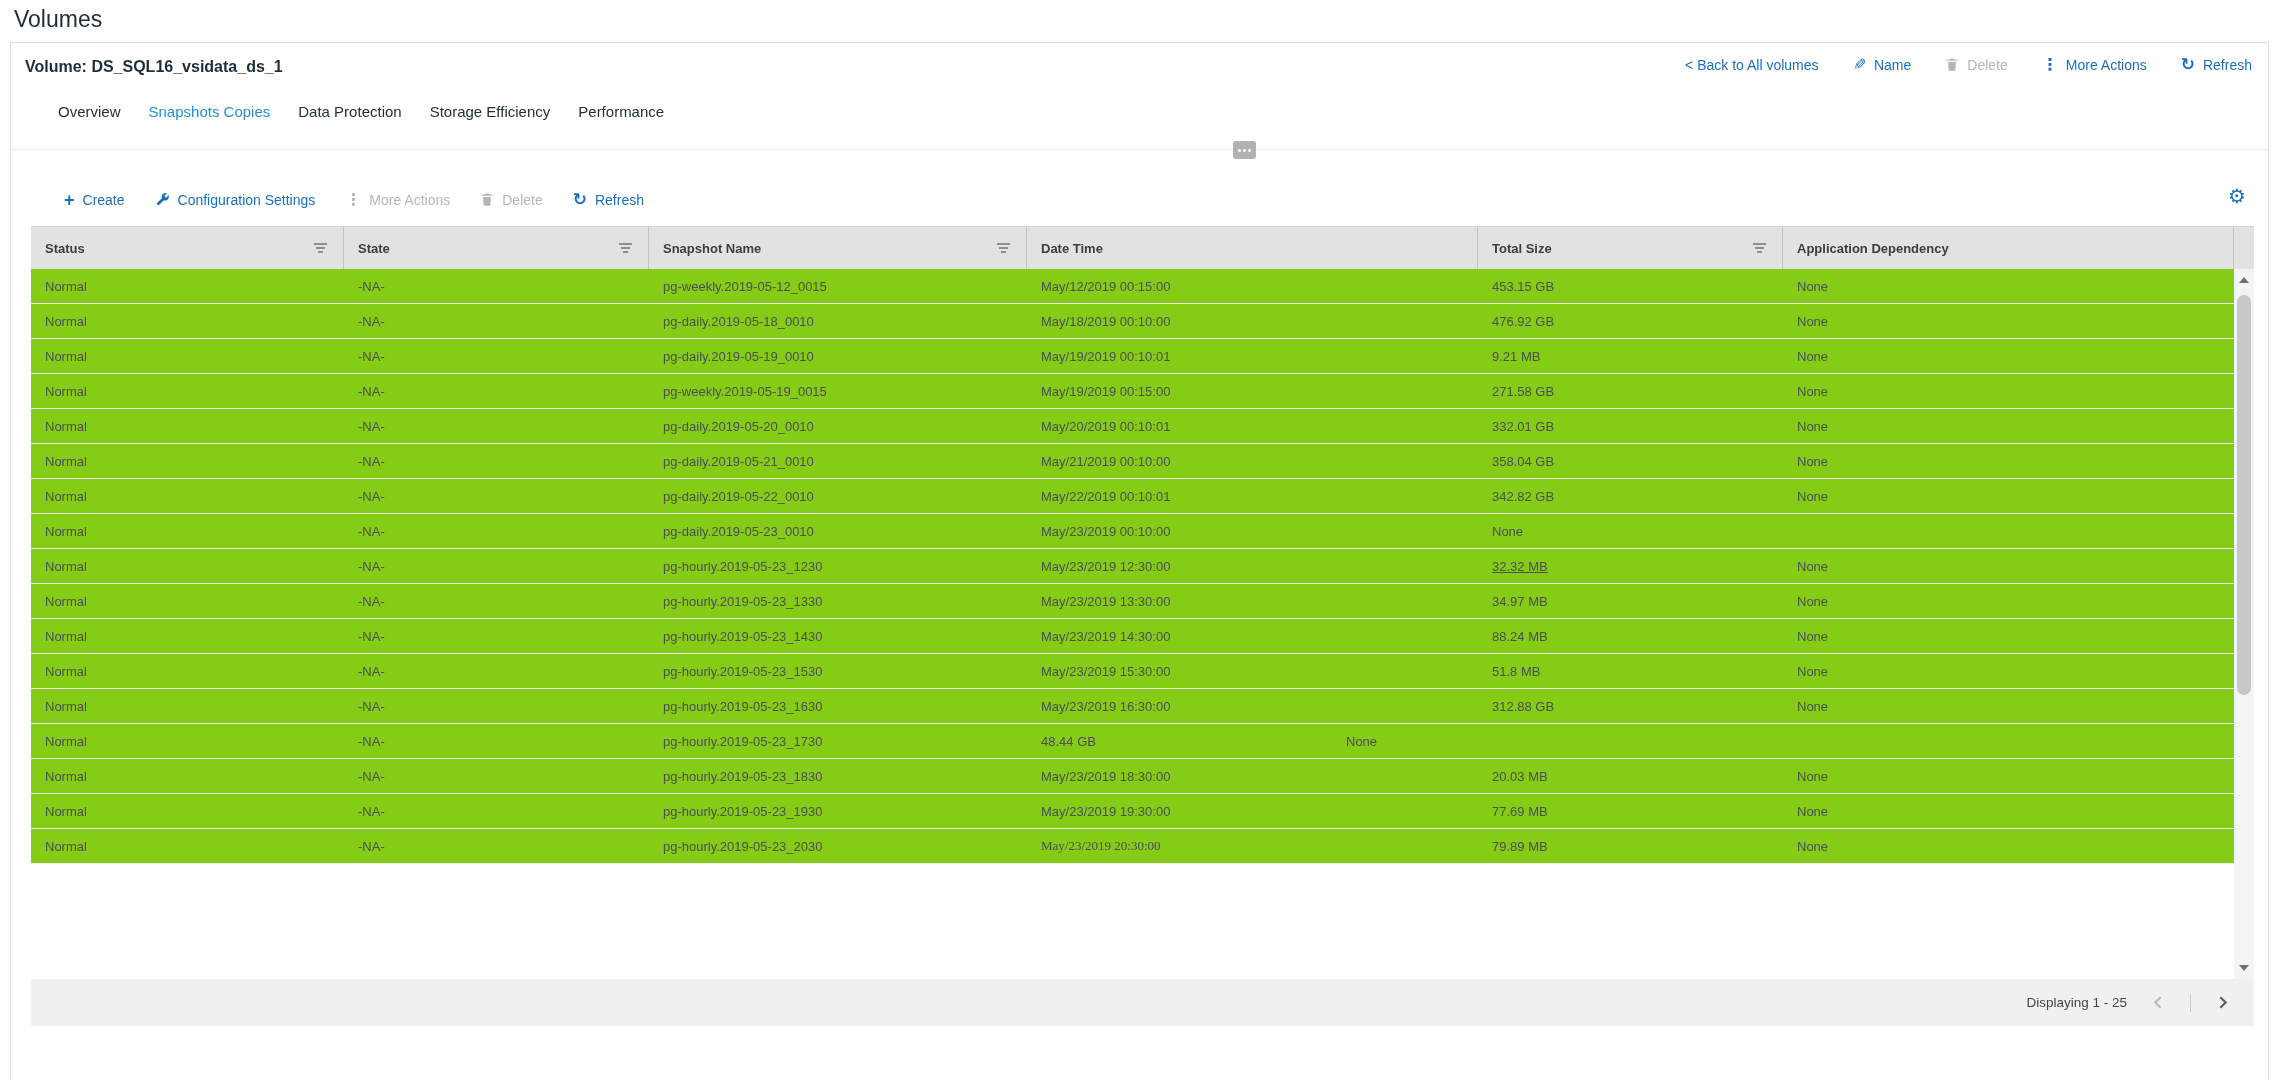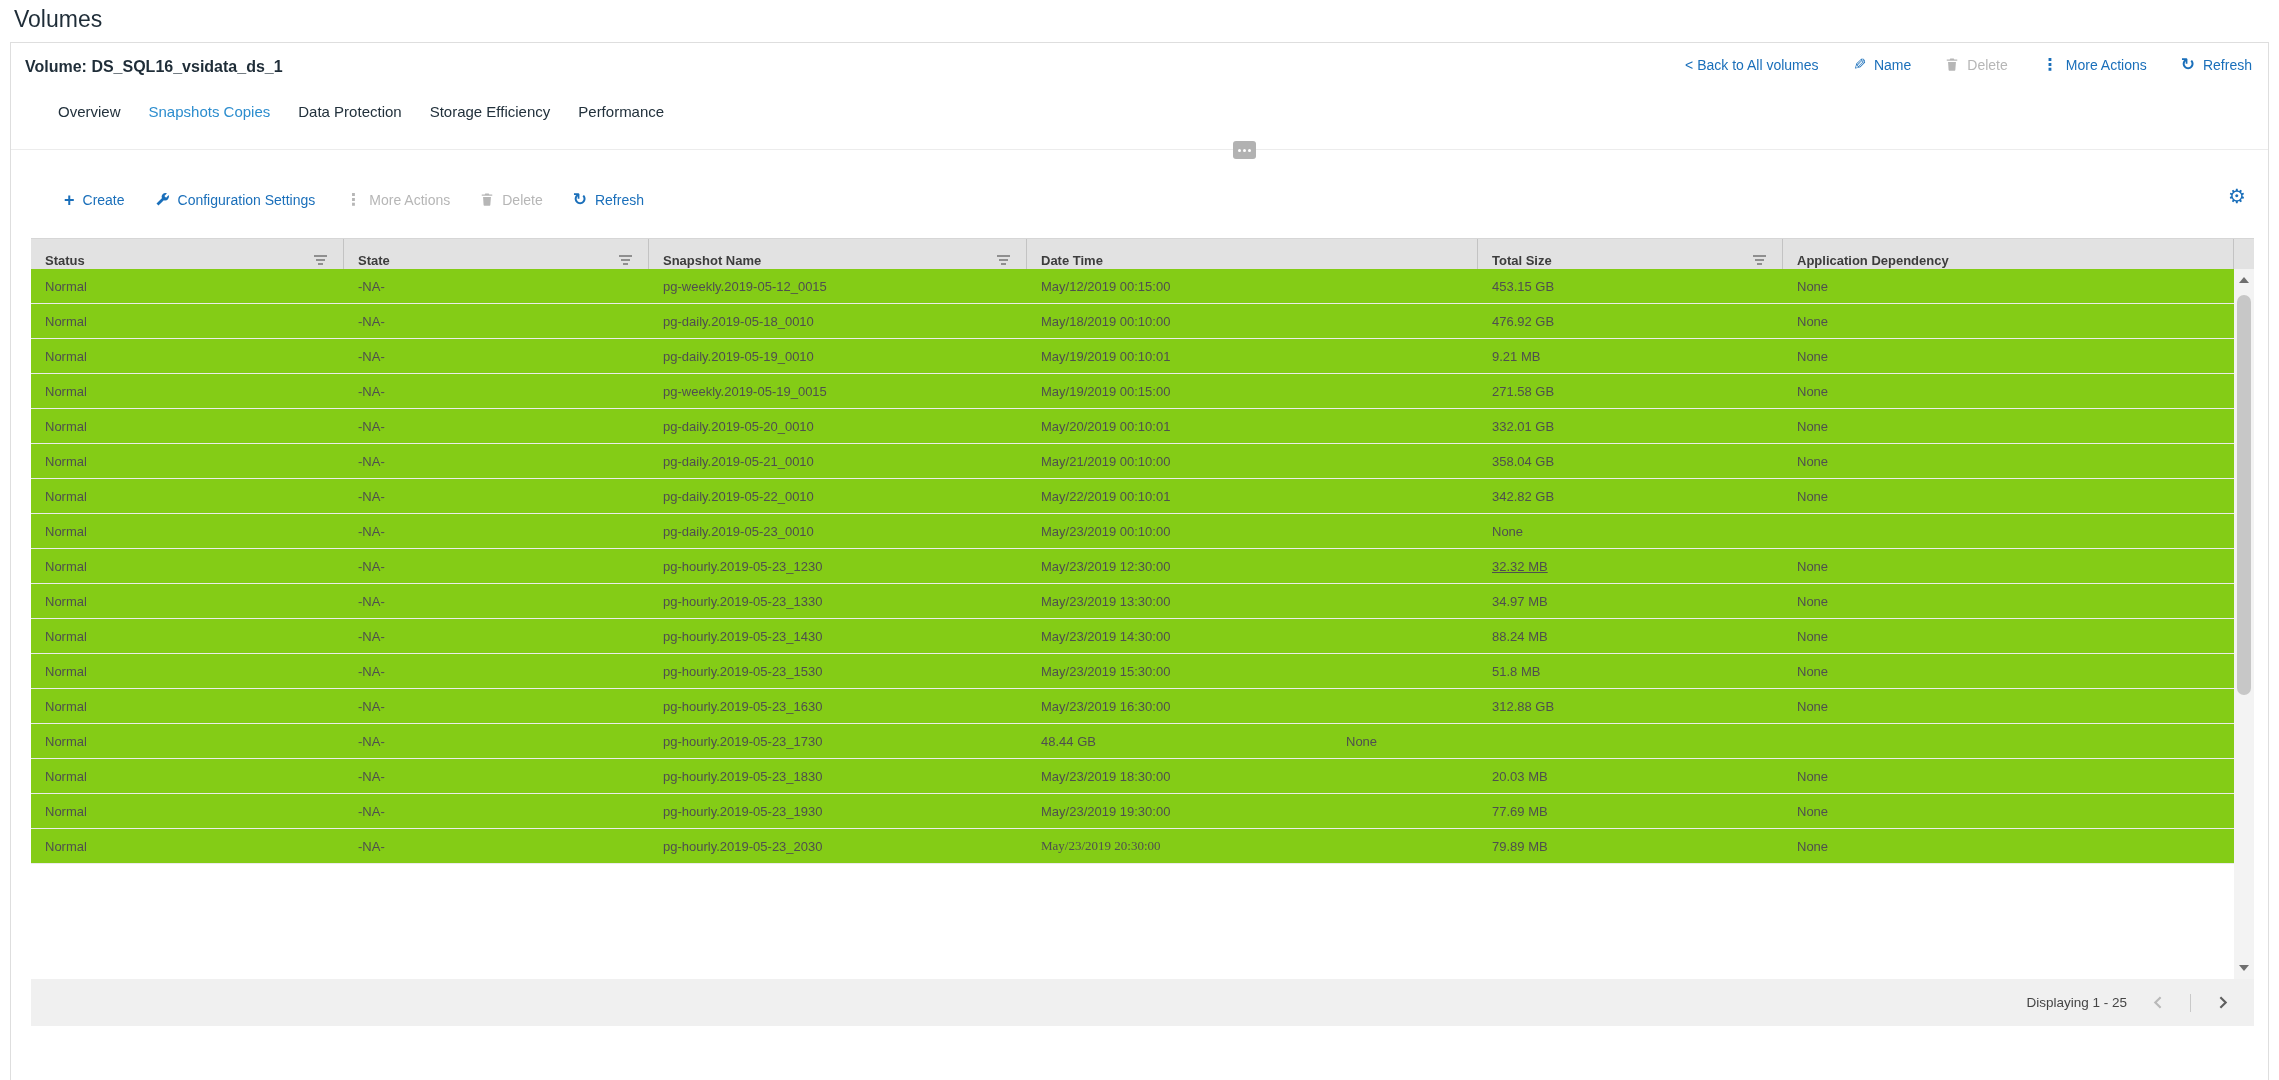--- a/index.html
+++ b/index.html
@@ -31,21 +31,21 @@
   .splitter-line{position:absolute;left:0;top:106px;width:100%;border-top:1px solid #ececec;}
   .splitter-handle{position:absolute;left:1222px;top:-9px;width:23px;height:18px;background:#b2b2b2;
         border-radius:3px;display:flex;align-items:center;justify-content:center;gap:2px;cursor:row-resize;}
   .sdot{width:3px;height:3px;border-radius:50%;background:#fff;}
   
   .toolbar{position:absolute;left:0;top:133px;width:100%;height:47px;}
   .toolbar-items{position:absolute;left:53px;top:0;height:47px;display:flex;align-items:center;gap:30px;}
   .gear{position:absolute;right:22px;top:10px;color:#1a6fba;font-size:20px;line-height:1;cursor:pointer;}
   
   .grid{position:absolute;left:20px;top:183px;width:2223px;height:800px;}
-  .grid-header{position:absolute;top:12px;left:0;height:43px;width:2223px;display:flex;background:#e2e2e2;
+  .grid-header{position:absolute;top:0;left:0;height:43px;width:2223px;display:flex;background:#e2e2e2;
         border-top:1px solid #d6d6d6;box-sizing:border-box;}
   .hcell{position:relative;display:flex;align-items:center;box-sizing:border-box;border-right:1px solid #c3c3c3;
         padding-left:14px;font-size:13px;font-weight:700;color:#3d3d3d;cursor:pointer;}
   .hcell.scroll-cap{border-right:none;padding:0;cursor:default;}
   .filter{position:absolute;right:16px;top:50%;transform:translateY(-50%);display:flex;flex-direction:column;
         gap:2px;align-items:center;cursor:pointer;}
   .filter i{display:block;height:2px;background:#8f8f8f;}
   .fb1{width:13px;} .fb2{width:9px;} .fb3{width:5px;}
   .grid-body{position:absolute;top:43px;left:0;width:2203px;height:710px;overflow:hidden;}
   .grid-row{display:flex;height:35px;box-sizing:border-box;border-bottom:1px solid #ebebeb;background:#84cc16;}

